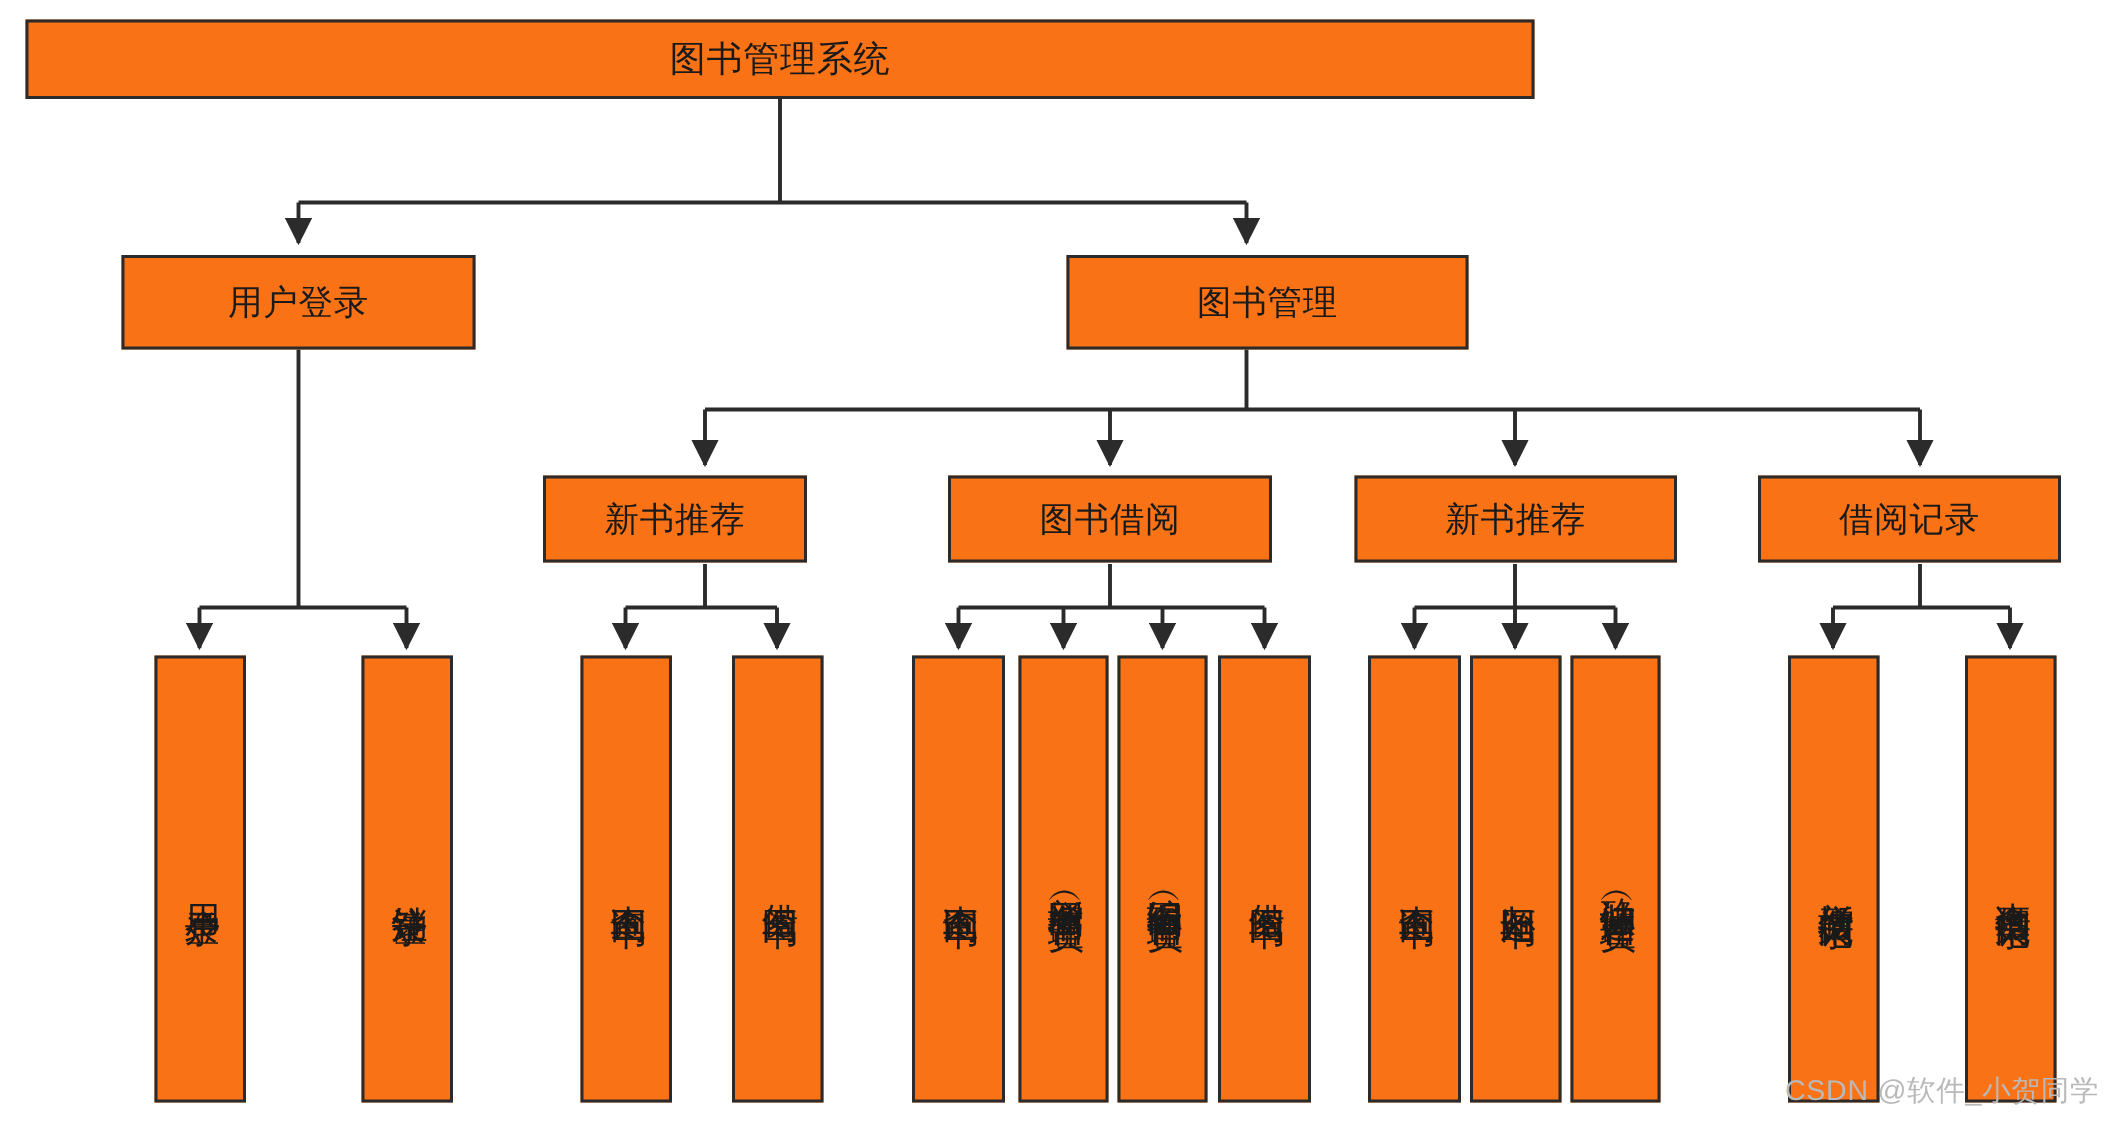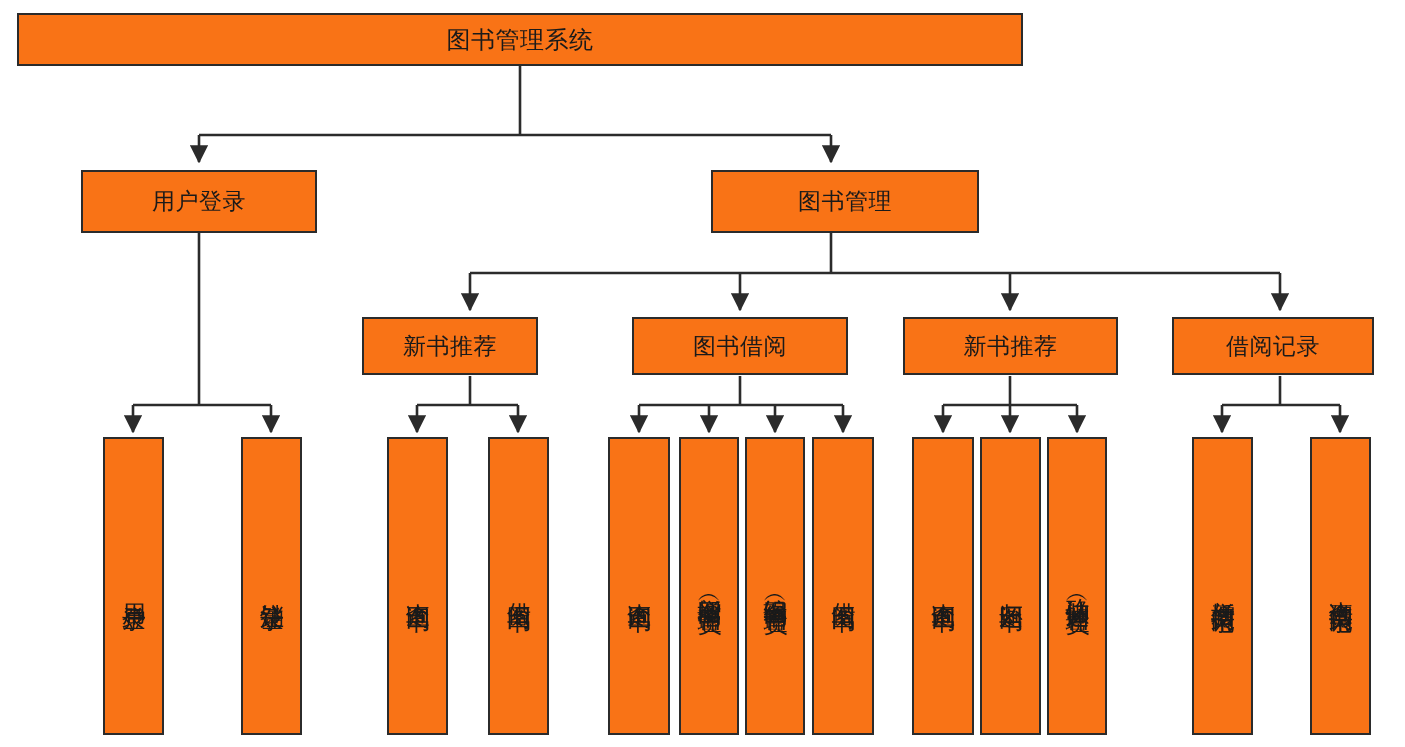--- a/index.html
+++ b/index.html
@@ -186,14 +186,15 @@
     <span class="label">确认归还（管理员）</span>
   </div>
 
   <div class="node vert" style="left:1192px; top:437px; width:61px; height:298px;">
     <span class="label">新增借阅记录</span>
   </div>
   <div class="node vert" style="left:1310px; top:437px; width:61px; height:298px;">
     <span class="label">查询借阅记录</span>
   </div>
 
+  <div class="watermark" style="left:1190px; top:714px;">CSDN @软件_小贺同学</div>
 
 </div>
 
 </body></html>

